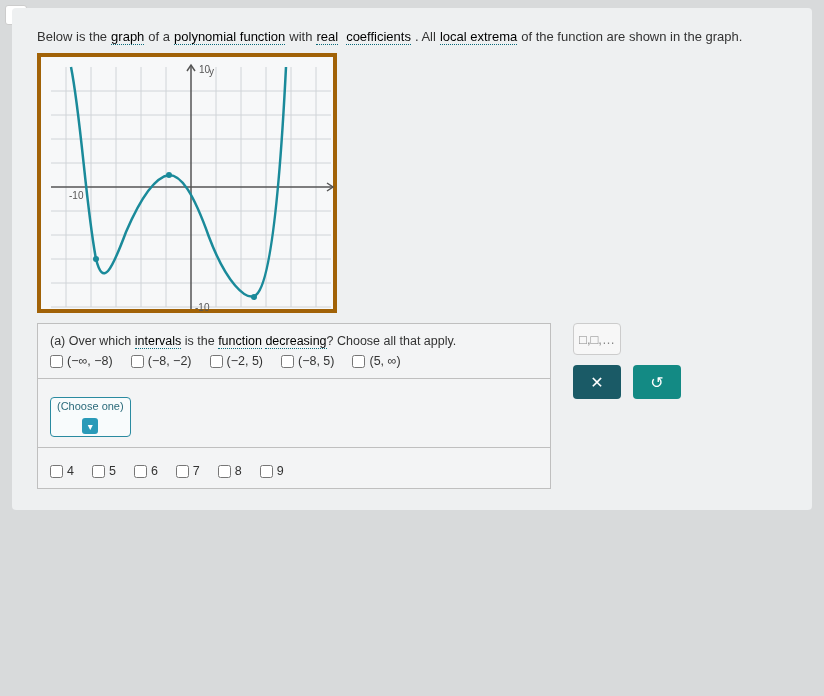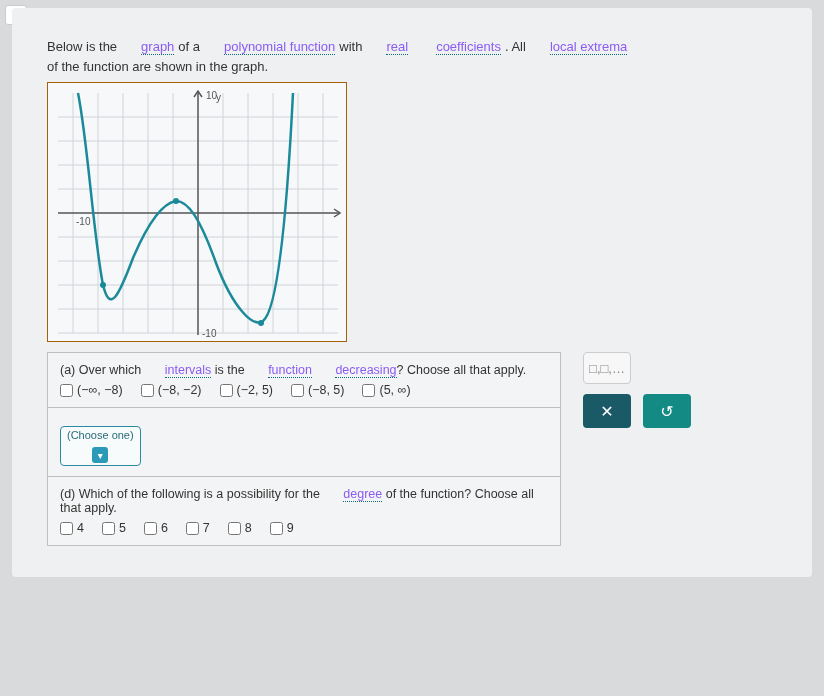--- a/index.html
+++ b/index.html
@@ -9,21 +9,21 @@
     width: 824px;
     height: 696px;
     position: relative;
     color: #333;
     font-size: 13px;
   }
   .content {
     background: #eef0f1;
     margin: 8px 12px;
     border-radius: 4px;
-    padding: 17px;
+    padding: 7px;
     position: relative;
   }
   .collapse-btn {
     position: absolute;
     top: 5px;
     left: 5px;
     width: 22px;
     height: 20px;
     background: #fff;
     border: 1px solid #ccc;
@@ -37,29 +37,28 @@
   }
   .inner {
     padding: 8px 18px 14px 18px;
   }
   .intro-line {
     margin: 6px 0 8px 0;
     font-size: 13px;
     color: #333;
   }
   .term {
-    color: #8b5cf6;
+    color: #000000;
     border-bottom: 1px dotted #0a6a7a;
     cursor: pointer;
-    margin-left: 20px;
   }
   .graph-box {
     width: 300px;
     height: 260px;
-    border: 1px solid #a16207;
+    border: 4px solid #a16207;
     background: #f7f8f9;
     position: relative;
     margin-bottom: 10px;
   }
   .graph-box svg { position: absolute; top: 0; left: 0; }
   .instr { margin: 10px 0 12px 0; }
   .bottom-row { display: flex; gap: 22px; align-items: flex-start; }
   .question-table {
     width: 514px;
     border: 1px solid #bfbfbf;
@@ -212,23 +211,20 @@
         <div class="qcell">
           <div style="margin-top:8px">
             <span class="choose-one">
               <span>(Choose one)</span>
               <span class="dd">▾</span>
             </span>
           </div>
         </div>
 
         <div class="qcell">
-          <div>
-            <span>(d) Which of the following is a possibility for the </span><span class="term">degree</span><span> of the function? Choose all that apply.</span>
-          </div>
           <div class="opts">
             <label class="opt">
                 <input type="checkbox" style="">
                 <span>4</span>
               </label>
             <label class="opt">
                 <input type="checkbox" style="">
                 <span>5</span>
               </label>
             <label class="opt">

